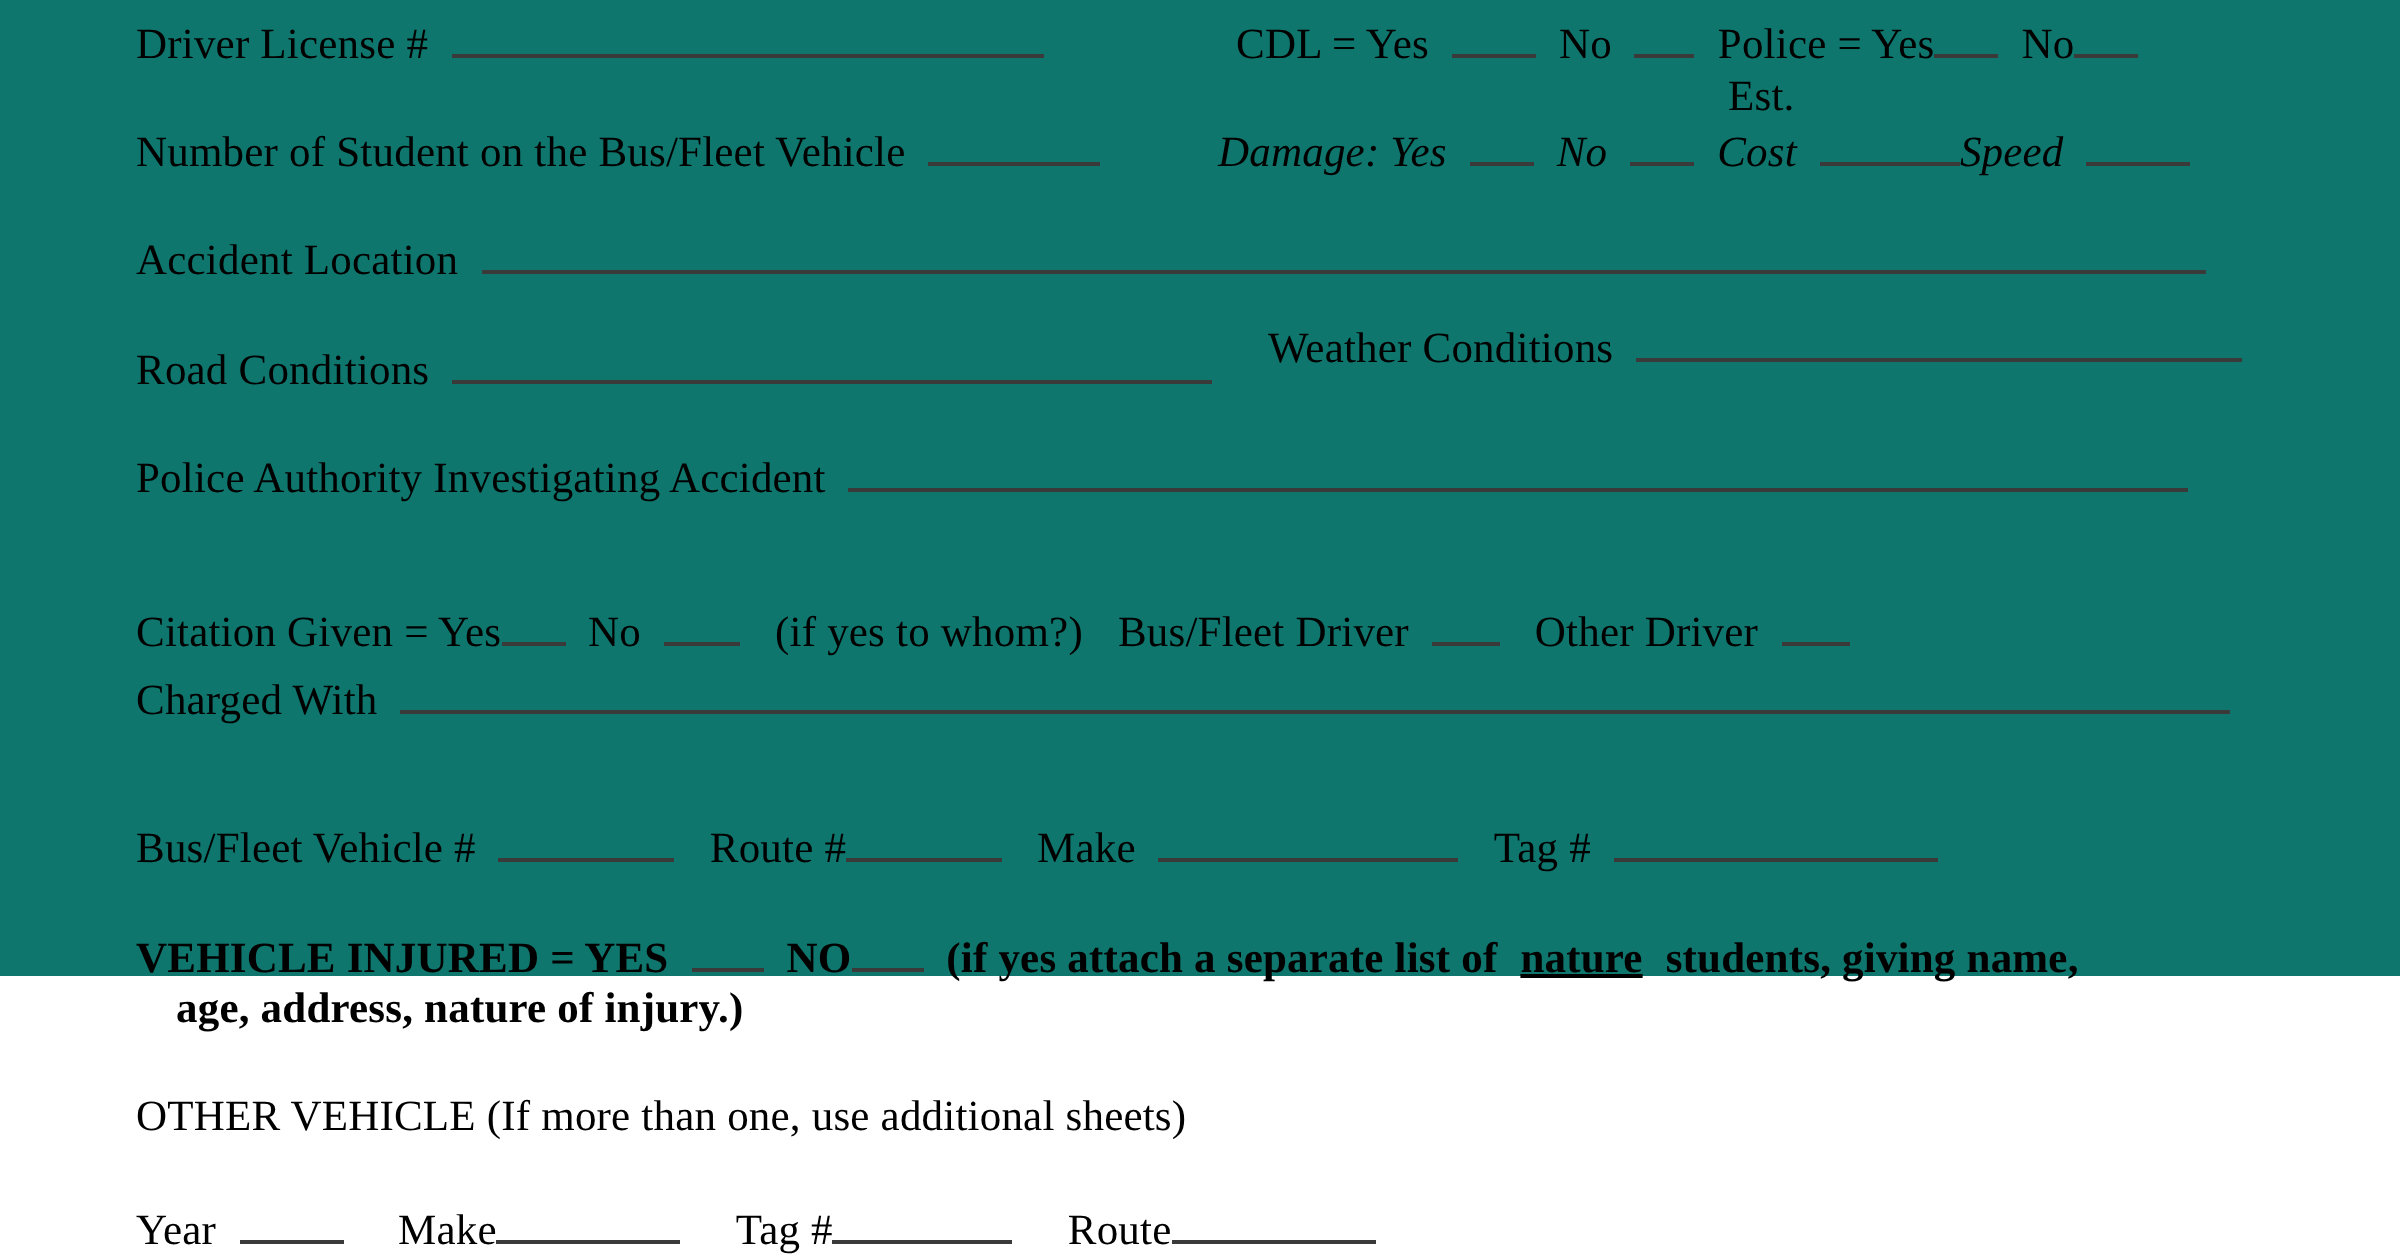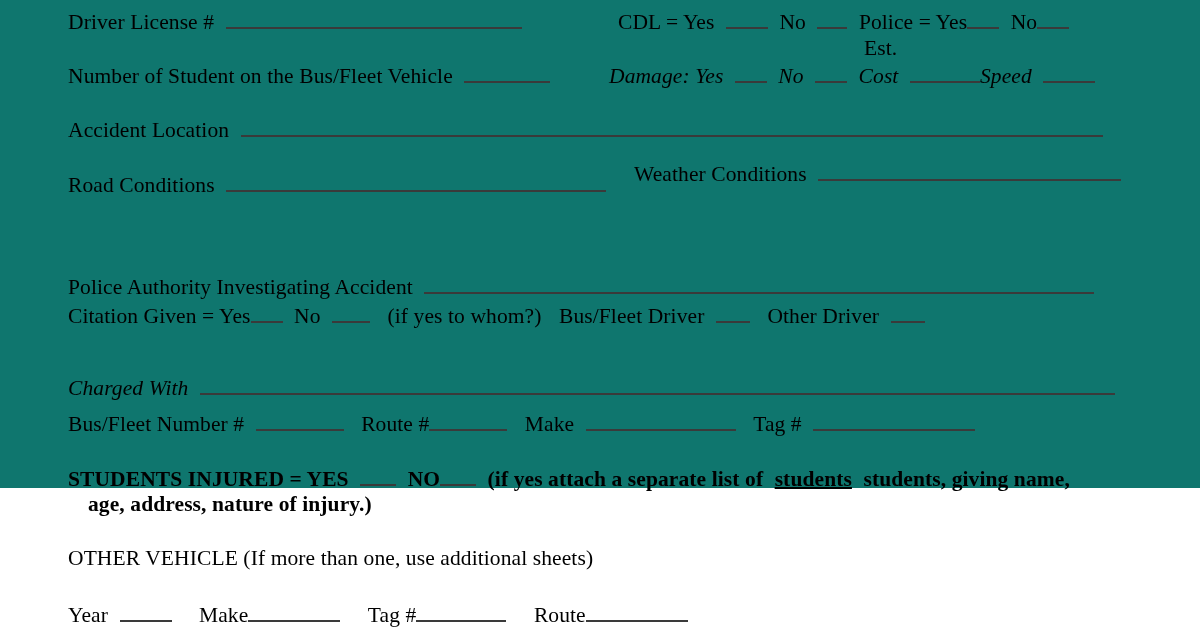--- a/index.html
+++ b/index.html
@@ -102,57 +102,57 @@
   <div class="row" style="left:68px; top:118px;">
     <span>Accident Location</span>
     <span class="sp"></span><span class="blank" style="width:862px;"></span>
   </div>
 
   <div class="row" style="left:618px; top:162px;margin-left:16px;">
     <span>Weather Conditions</span>
     <span class="sp"></span><span class="blank" style="width:303px;"></span>
   </div>
 
-  <div class="row" style="left:68px; top:227px;margin-top:48px;">
+  <div class="row" style="left:68px; top:227px;">
     <span>Police Authority Investigating Accident</span>
     <span class="sp"></span><span class="blank" style="width:670px;"></span>
   </div>
 
   <div class="row" style="left:68px; top:304px;">
     <span>Citation Given = Yes</span><span class="blank" style="width:32px;"></span>
     <span class="sp"></span><span>No</span>
     <span class="sp"></span><span class="blank" style="width:38px;"></span>
     <span class="sp-wide"></span><span>(if yes to whom?)</span>
     <span class="sp-wide"></span><span>Bus/Fleet Driver</span>
     <span class="sp"></span><span class="blank" style="width:34px;"></span>
     <span class="sp-wide"></span><span>Other Driver</span>
     <span class="sp"></span><span class="blank" style="width:34px;"></span>
   </div>
 
-  <div class="row" style="left:68px; top:376px;font-style:italic;">
+  <div class="row" style="left:68px; top:338px;">
     <span>Charged With</span>
     <span class="sp"></span><span class="blank" style="width:915px;"></span>
   </div>
 
   <div class="row" style="left:68px; top:412px;">
-    <span>Bus/Fleet Number #</span>
+    <span>Bus/Fleet Vehicle #</span>
     <span class="sp"></span><span class="blank" style="width:88px;"></span>
     <span class="sp-wide"></span><span>Route #</span><span class="blank" style="width:78px;"></span>
     <span class="sp-wide"></span><span>Make</span>
     <span class="sp"></span><span class="blank" style="width:150px;"></span>
     <span class="sp-wide"></span><span>Tag #</span>
     <span class="sp"></span><span class="blank" style="width:162px;"></span>
   </div>
 
   <div class="row bold" style="left:68px; top:467px;">
-    <span>STUDENTS INJURED = YES</span>
+    <span>VEHICLE INJURED = YES</span>
     <span class="sp"></span><span class="blank" style="width:36px;"></span>
     <span class="sp"></span><span>NO</span><span class="blank" style="width:36px;"></span>
     <span class="sp"></span><span>(if yes attach a separate list of</span>
-    <span class="sp"></span><span class="uline">students</span>
+    <span class="sp"></span><span class="uline">nature</span>
     <span class="sp"></span><span>students, giving name,</span>
   </div>
   <div class="row bold" style="left:68px; top:494px;margin-left:20px;">
     <span>age, address, nature of injury.)</span>
   </div>
 
   <div class="row" style="left:68px; top:548px;">
     <span>OTHER VEHICLE (If more than one, use additional sheets)</span>
   </div>
 

